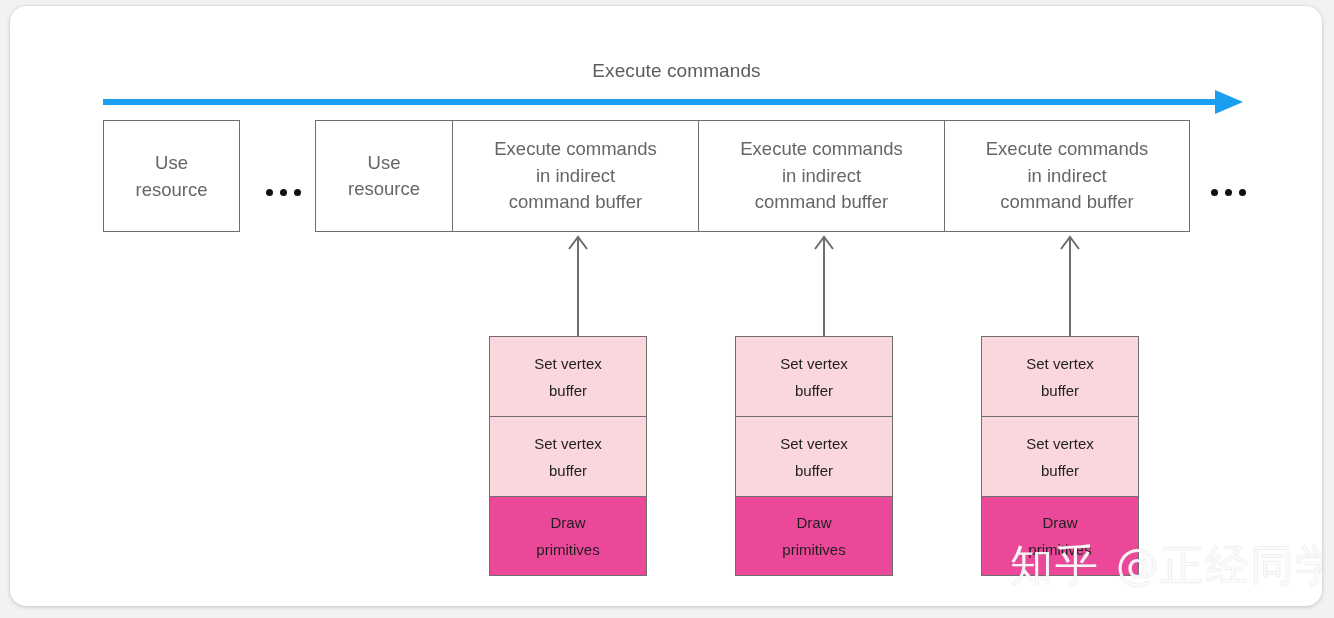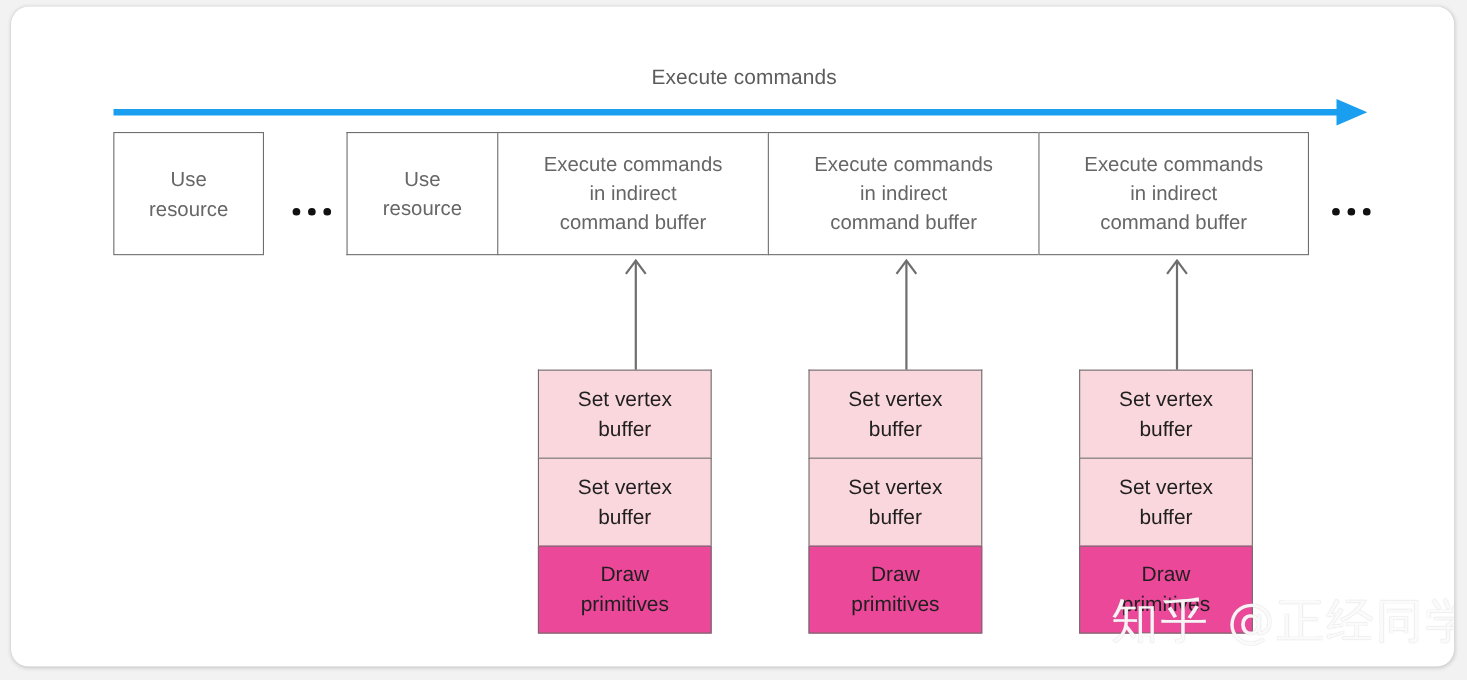--- a/index.html
+++ b/index.html
@@ -120,21 +120,21 @@
   }
   .cell {
     box-sizing: border-box;
     border: 1.5px solid #6e6e6e;
     border-bottom-width: 0;
     height: 80px;
     display: flex;
     align-items: center;
     justify-content: center;
     text-align: center;
-    font-size: 19px;
+    font-size: 15px;
     line-height: 27px;
     color: #1f1f1f;
     white-space: pre-line;
   }
   .cell:last-child {
     border-bottom-width: 1.5px;
   }
   .cell.pink  { background: #fad6dd; }
   .cell.green { background: #ec4899; }
 

